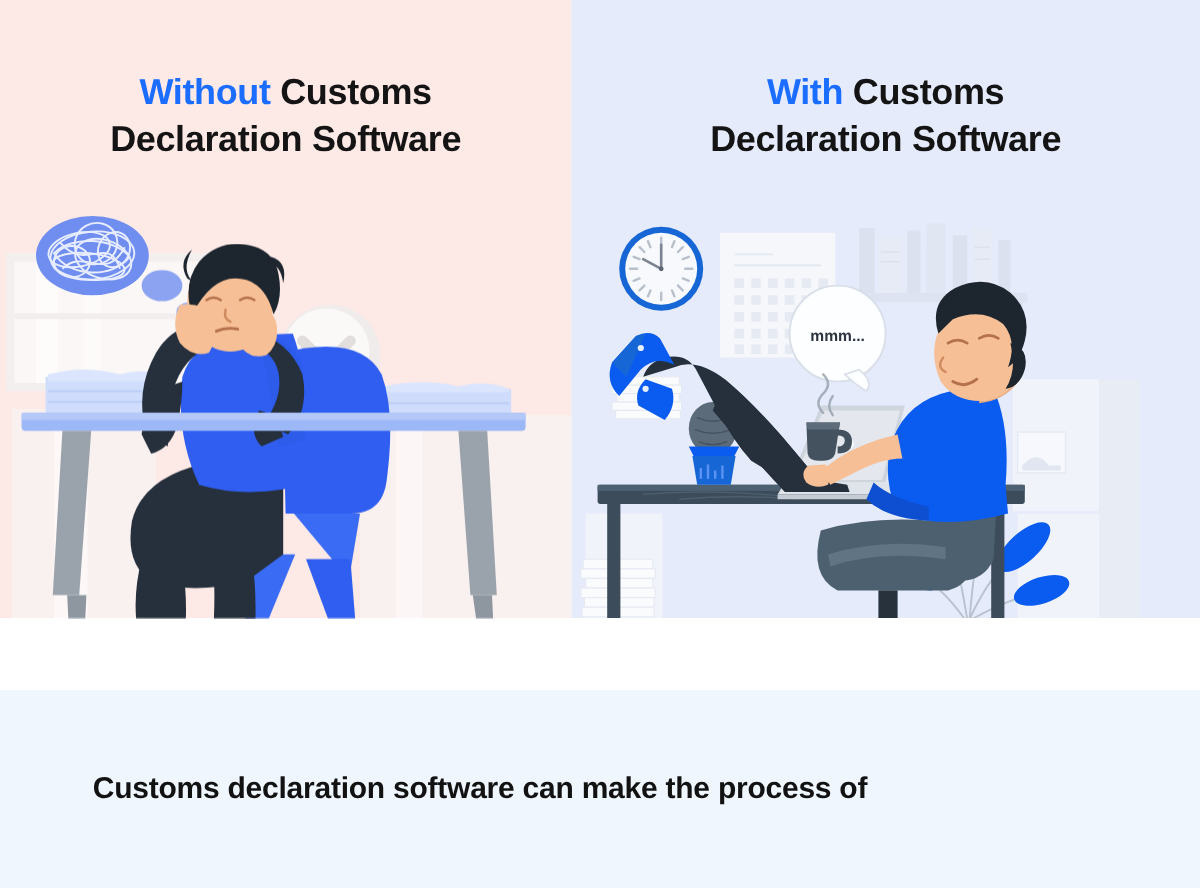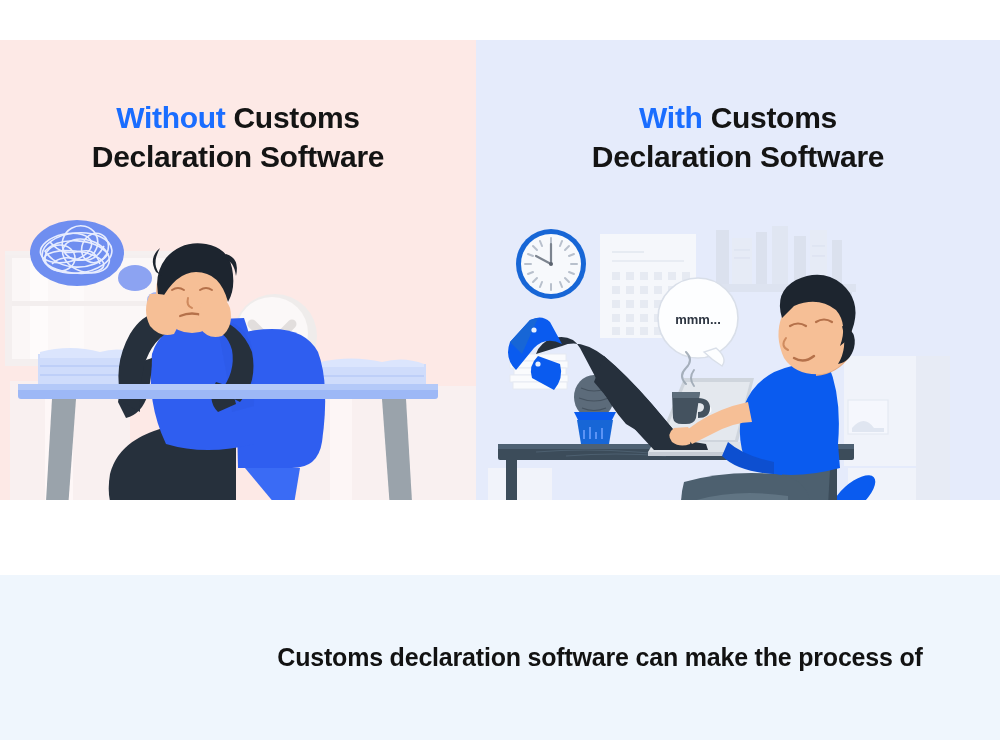--- a/index.html
+++ b/index.html
@@ -24,23 +24,22 @@
   .panels {
     position: absolute;
     left: 0; top: 0;
     width: 1000px;
     height: 575px;
     display: flex;
   }
   .panel {
     position: relative;
     width: 500px;
-    height: 460px;
+    height: 515px;
     overflow: hidden;
-    margin-top: 40px;
   }
   .panel-left  { background: #fde9e6; }
   .panel-right { background: #e5ebfb; padding-left: 48px; }
 
   .panel-title {
     position: absolute;
     left: 0;
     top: 58px;
     width: 100%;
     text-align: center;
@@ -65,21 +64,21 @@
   
   .caption-band {
     position: absolute;
     left: 0;
     top: 575px;
     width: 1000px;
     height: 165px;
     background: #eff6fd;
     display: flex;
     align-items: center;
-    justify-content: flex-end;
+    justify-content: flex-start;
   }
   .caption-text {
     width: 800px;
     text-align: center;
     font-size: 25px;
     font-weight: bold;
     line-height: 1.35;
     color: #121212;
     letter-spacing: -0.2px;
   }

